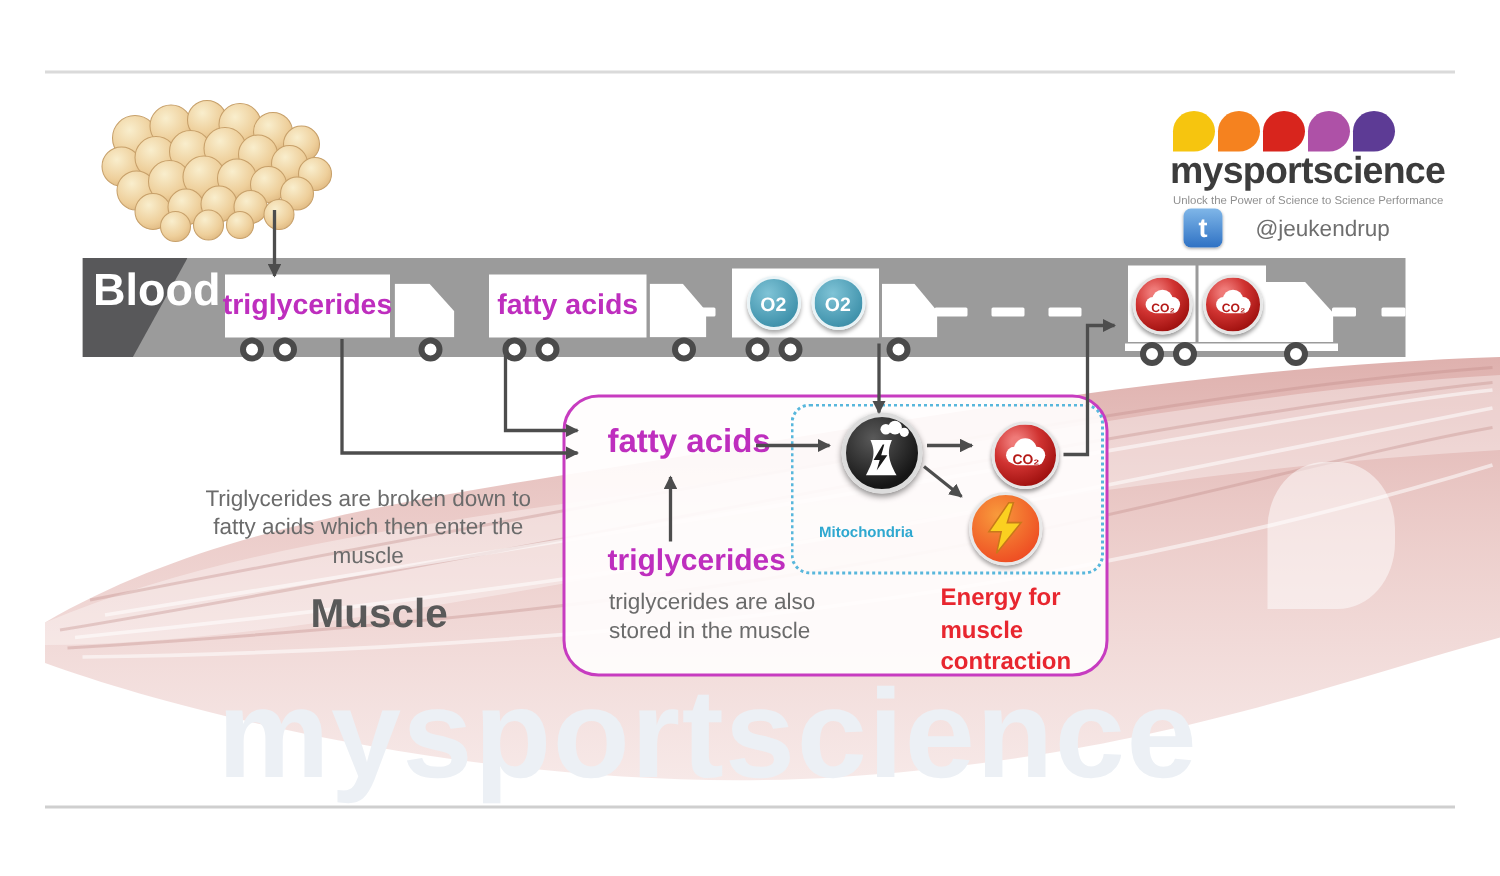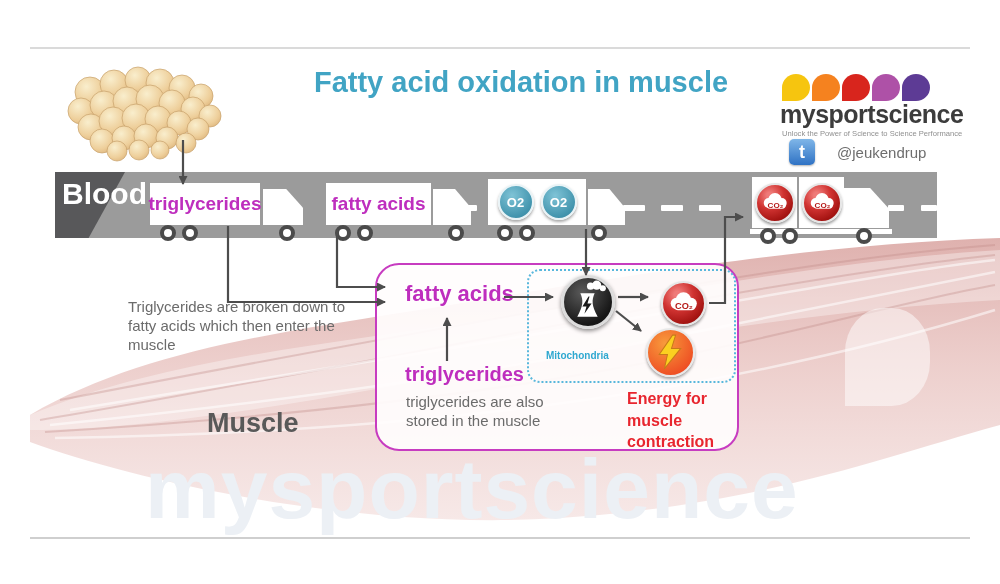--- a/index.html
+++ b/index.html
@@ -18,42 +18,42 @@
   .petal{width:28px;height:27px;border-radius:50% 50% 50% 0;}
   .brand-name{left:780px;top:100px;font-size:25px;font-weight:bold;color:#3C3C3C;letter-spacing:-0.5px;z-index:5;}
   .tagline{left:782px;top:129px;font-size:7.6px;color:#8F8F8F;z-index:5;}
   .twitter{left:789px;top:139px;width:26px;height:26px;border-radius:5px;z-index:5;
            background:linear-gradient(#7FB6E8,#2F72C4);display:flex;align-items:center;justify-content:center;
            color:#fff;font-weight:bold;font-size:18px;box-shadow:0 1px 2px rgba(0,0,0,.3);}
   .handle{left:837px;top:144px;font-size:15px;color:#6E6E6E;z-index:5;}
   
   .note{font-size:15px;color:#6B6B6B;line-height:1.26;z-index:6;}
   .note-fat{left:232px;top:120px;width:158px;}
-  .note-breakdown{left:128px;top:298px;width:235px;text-align:left;}
+  .note-breakdown{left:128px;top:324px;width:235px;text-align:center;}
   .stored-note{left:406px;top:393px;width:162px;}
   
   .band{left:55px;top:172px;width:882px;height:66px;background:#9B9B9B;z-index:5;}
   .wedge{left:0;top:0;width:70px;height:66px;background:#58585A;
          clip-path:polygon(0 0,100% 0,48% 100%,0 100%);}
   .blood-label{left:7px;top:5px;font-size:30px;font-weight:bold;color:#fff;}
   .cargo{background:#fff;display:flex;align-items:center;justify-content:center;}
   .truck-label{font-size:19px;font-weight:bold;color:#BE2EBE;white-space:nowrap;}
   .cab{background:#fff;clip-path:polygon(0 0,58% 0,100% 52%,100% 100%,0 100%);}
   .wheel{width:16px;height:16px;border-radius:50%;background:#fff;border:4px solid #4A4A4A;box-sizing:border-box;}
   .dash{height:6px;background:#fff;top:33px;border-radius:1px;}
   .o2{width:36px;height:36px;border-radius:50%;color:#fff;font-weight:bold;font-size:13px;
       display:flex;align-items:center;justify-content:center;
       background:radial-gradient(circle at 38% 30%,#7FC3D6,#4395AE 70%,#35809A);
       border:2px solid #E9F3F6;box-sizing:border-box;box-shadow:0 2px 3px rgba(0,0,0,.35);}
   .co2ball{border-radius:50%;box-sizing:border-box;border:2px solid #E6E6E6;
       background:radial-gradient(circle at 35% 28%,#EF7A78 8%,#D03331 40%,#A31311 75%,#7E0B0B);
       box-shadow:0 2px 3px rgba(0,0,0,.4);}
   .cargo-box{background:#fff;display:flex;align-items:center;justify-content:center;}
   
-  .muscle-label{left:207px;top:408px;font-size:27px;font-weight:bold;color:#595959;z-index:6;}
+  .muscle-label{left:207px;top:394px;font-size:27px;font-weight:bold;color:#595959;z-index:6;}
   .muscle-box{left:375px;top:263px;width:364px;height:188px;border:2.5px solid #C73CC0;border-radius:24px;
               background:rgba(255,253,253,0.92);z-index:6;box-sizing:border-box;}
   .mito-box{left:527px;top:269px;width:205px;height:110px;border:2px dotted #58B7DC;border-radius:13px;z-index:6;}
   .fa-label{left:405px;top:281px;font-size:22px;font-weight:bold;color:#BE2EBE;z-index:7;}
   .tg-label{left:405px;top:363px;font-size:20px;font-weight:bold;color:#BE2EBE;z-index:7;}
   .mito-label{left:546px;top:350px;font-size:10px;font-weight:bold;color:#2FA8D0;z-index:7;}
   .energy-note{left:627px;top:388px;width:112px;font-size:16px;font-weight:bold;color:#E8262F;
                line-height:1.35;z-index:7;}
   .factory{left:561px;top:275px;width:54px;height:54px;border-radius:50%;box-sizing:border-box;
            background:radial-gradient(circle at 38% 30%,#5A5A5A,#161616 72%);
@@ -137,21 +137,20 @@
         <circle cx="64" cy="76" r="12"></circle>
       <circle cx="86" cy="74" r="12"></circle>
         <circle cx="107" cy="76" r="11"></circle>
         <circle cx="126" cy="81" r="10"></circle>
       <circle cx="57" cy="89" r="10"></circle>
         <circle cx="79" cy="88" r="10"></circle>
         <circle cx="100" cy="88" r="9"></circle>
     </g>
   </svg>
 
-  <div class="abs title">Fatty acid oxidation in muscle</div>
 
   <div class="abs petals">
     <div class="petal" style="background:#F6C50F"></div>
     <div class="petal" style="background:#F5821F"></div>
     <div class="petal" style="background:#D8251D"></div>
     <div class="petal" style="background:#AE51A7"></div>
     <div class="petal" style="background:#5D3B95"></div>
   </div>
   <div class="abs brand-name">mysportscience</div>
   <div class="abs tagline">Unlock the Power of Science to Science Performance</div>

